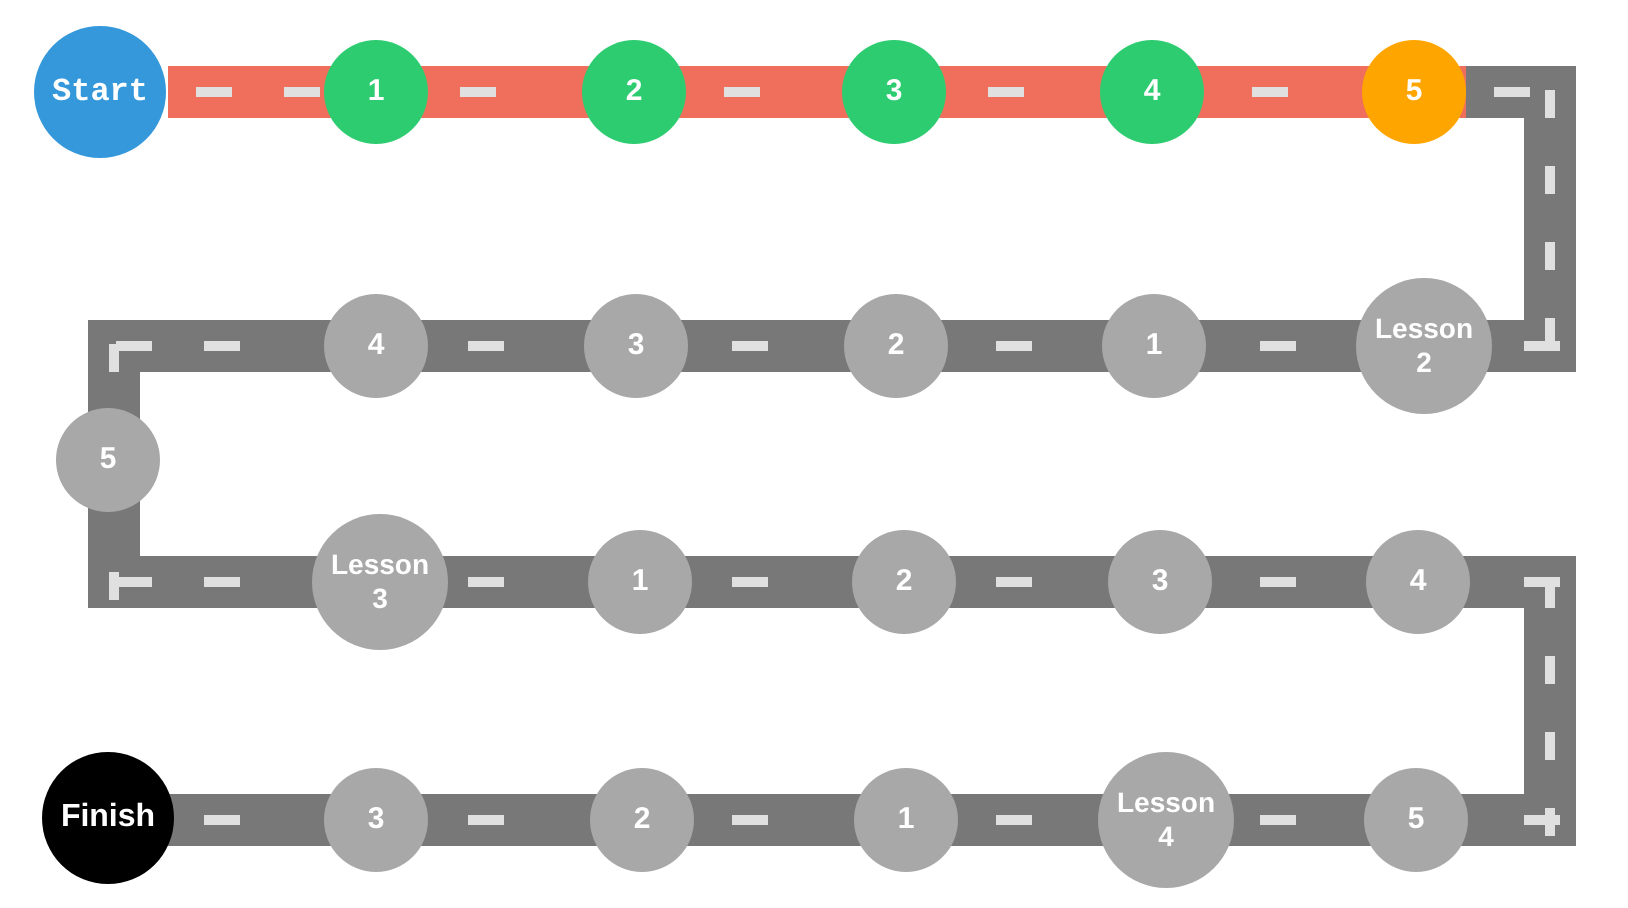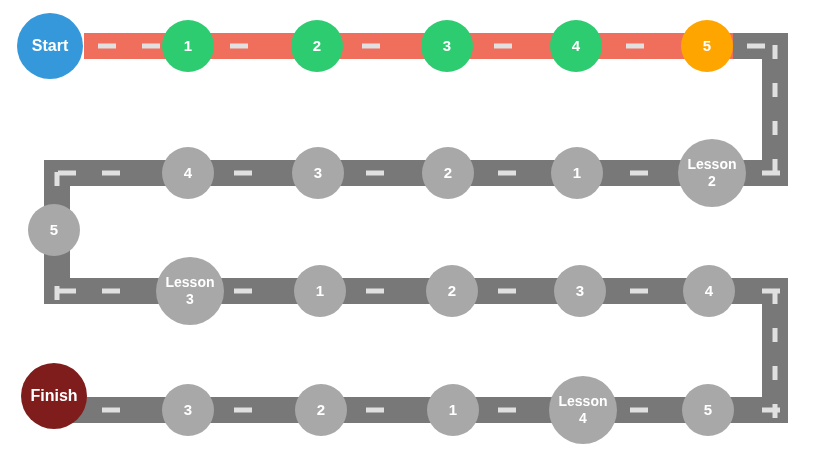--- a/index.html
+++ b/index.html
@@ -97,21 +97,21 @@
       <rect x="772.5" y="366" width="5" height="14" fill="#e0e0e0"></rect>
       <rect x="772.5" y="404" width="5" height="14" fill="#e0e0e0"></rect>
       <rect x="102" y="407.5" width="18" height="5" fill="#e0e0e0"></rect>
       <rect x="234" y="407.5" width="18" height="5" fill="#e0e0e0"></rect>
       <rect x="366" y="407.5" width="18" height="5" fill="#e0e0e0"></rect>
       <rect x="498" y="407.5" width="18" height="5" fill="#e0e0e0"></rect>
       <rect x="630" y="407.5" width="18" height="5" fill="#e0e0e0"></rect>
       <rect x="762" y="407.5" width="18" height="5" fill="#e0e0e0"></rect>
     </svg>
   <div id="nodes-layer">
-      <div class="node terminal" style="left: 17px; top: 13px; width: 66px; height: 66px; background: rgb(52, 152, 219);">
+      <div class="node terminal" style="left: 17px; top: 13px; width: 66px; height: 66px; background: rgb(52, 152, 219); font-family: Liberation Mono, monospace;">
         <span>Start</span>
       </div>
       <div class="node num" style="left: 162px; top: 20px; width: 52px; height: 52px; background: rgb(46, 204, 113);">
         <span>1</span>
       </div>
       <div class="node num" style="left: 291px; top: 20px; width: 52px; height: 52px; background: rgb(46, 204, 113);">
         <span>2</span>
       </div>
       <div class="node num" style="left: 421px; top: 20px; width: 52px; height: 52px; background: rgb(46, 204, 113);">
         <span>3</span>
@@ -166,17 +166,17 @@
       </div>
       <div class="node num" style="left: 427px; top: 384px; width: 52px; height: 52px; background: rgb(168, 168, 168);">
         <span>1</span>
       </div>
       <div class="node num" style="left: 295px; top: 384px; width: 52px; height: 52px; background: rgb(168, 168, 168);">
         <span>2</span>
       </div>
       <div class="node num" style="left: 162px; top: 384px; width: 52px; height: 52px; background: rgb(168, 168, 168);">
         <span>3</span>
       </div>
-      <div class="node terminal" style="left: 21px; top: 363px; width: 66px; height: 66px; background: #7f1d1d;">
+      <div class="node terminal" style="left: 21px; top: 376px; width: 66px; height: 66px; background: #000000;">
         <span>Finish</span>
       </div>
     </div>
 </div>
 
 </body></html>

